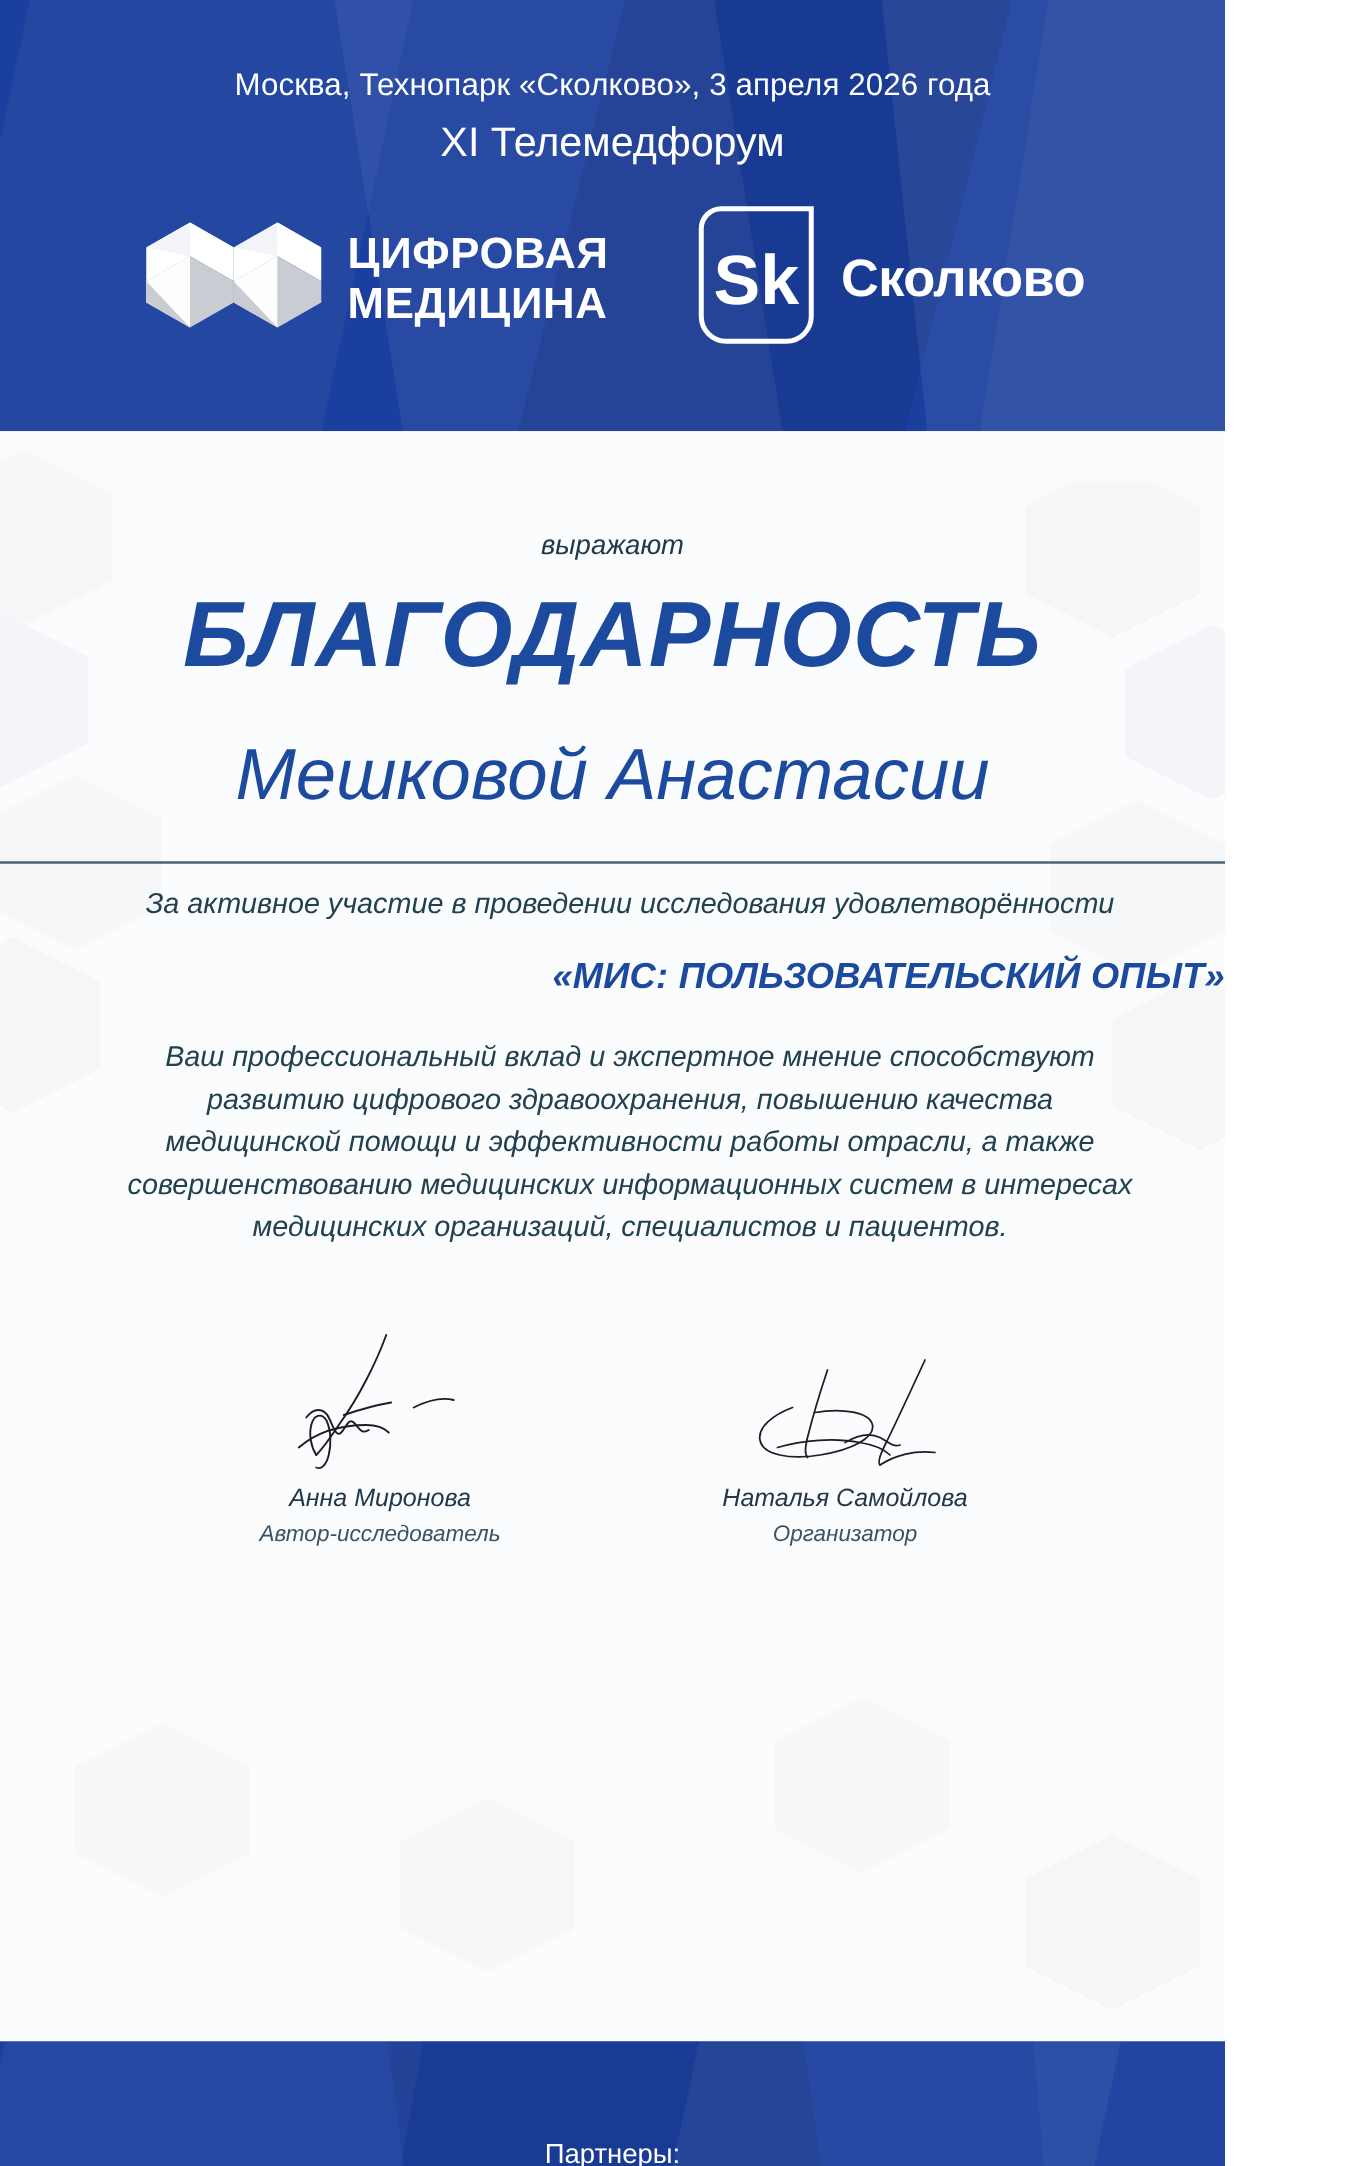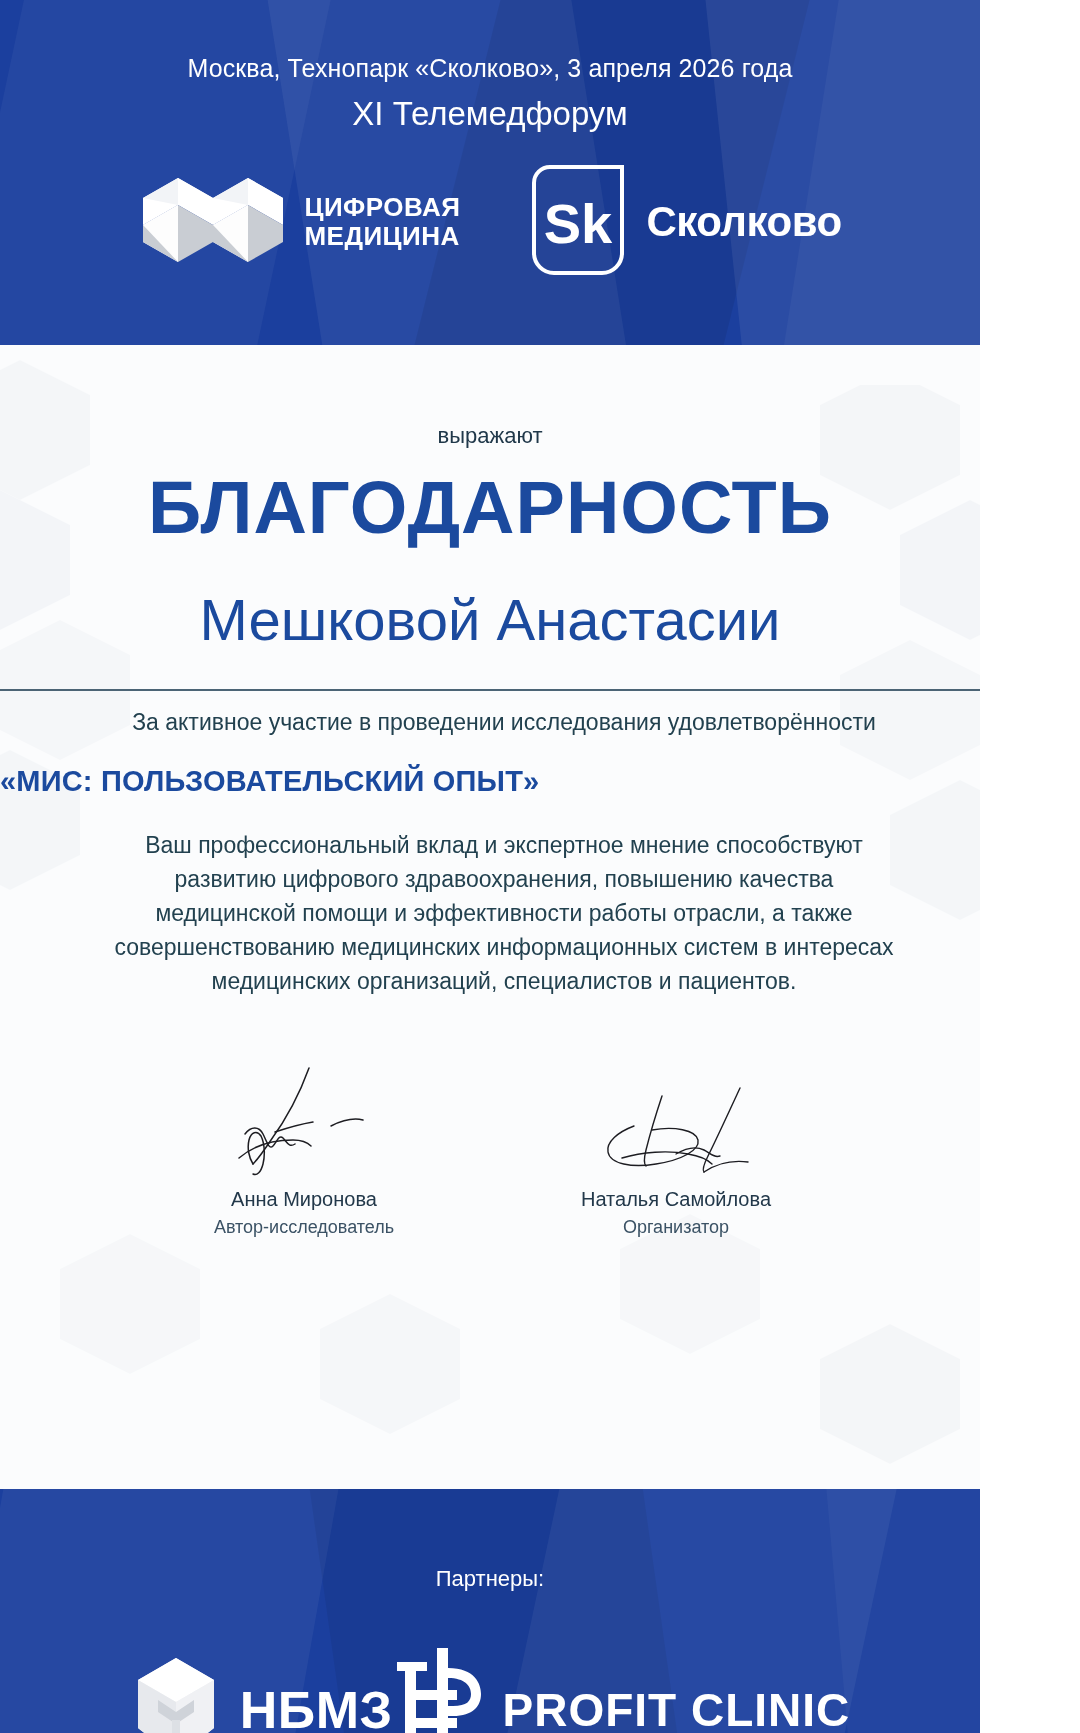--- a/index.html
+++ b/index.html
@@ -69,42 +69,43 @@
     margin-top: 28px;
   }
   .logo-dm {
     display: flex;
     align-items: center;
     gap: 16px;
   }
   .logo-dm-text {
     color: #ffffff;
     font-weight: bold;
-    font-size: 26px;
+    font-size: 35px;
     line-height: 1.12;
     letter-spacing: 0.5px;
   }
   .logo-sk {
     display: flex;
     align-items: center;
     gap: 14px;
   }
   .logo-sk-text {
     color: #ffffff;
     font-weight: bold;
     font-size: 42px;
     letter-spacing: -0.5px;
   }
 
   
   .body-area {
     position: relative;
-    height: 1144px;
+    height: 1288px;
     background: #fbfcfd;
     overflow: hidden;
+    font-style: italic;
   }
   .wm {
     position: absolute;
     opacity: 0.55;
   }
   .divider {
     position: absolute;
     left: 0;
     right: 0;
     height: 2px;
@@ -143,21 +144,21 @@
     text-align: center;
     color: #22414f;
     font-size: 23px;
     line-height: 1.48;
     padding: 0 62px;
     margin-left: 28px;
   }
   .body-text.first { margin-top: 56px; }
   .study-name {
     position: relative;
-    text-align: left;
+    text-align: right;
     color: #1b4a9e;
     font-weight: bold;
     font-size: 29px;
     margin-top: 26px;
     letter-spacing: 0.2px;
   }
   .body-text.second { margin-top: 30px; }
 
   
   .sigs {

